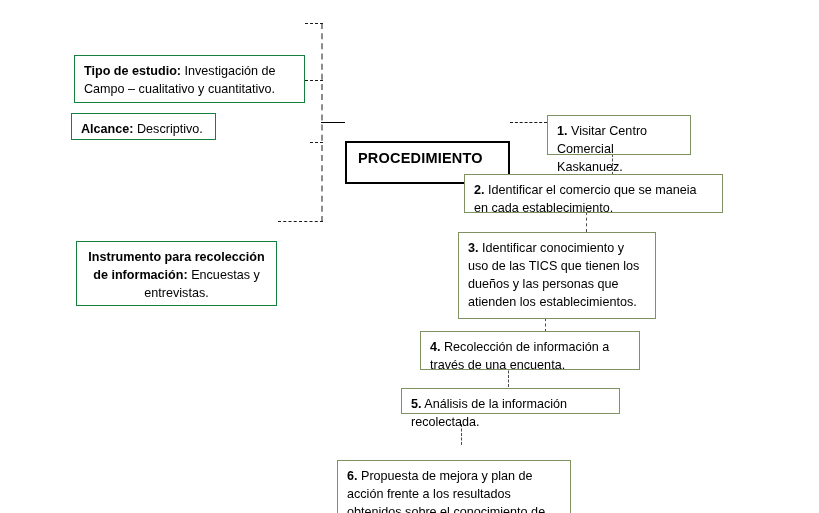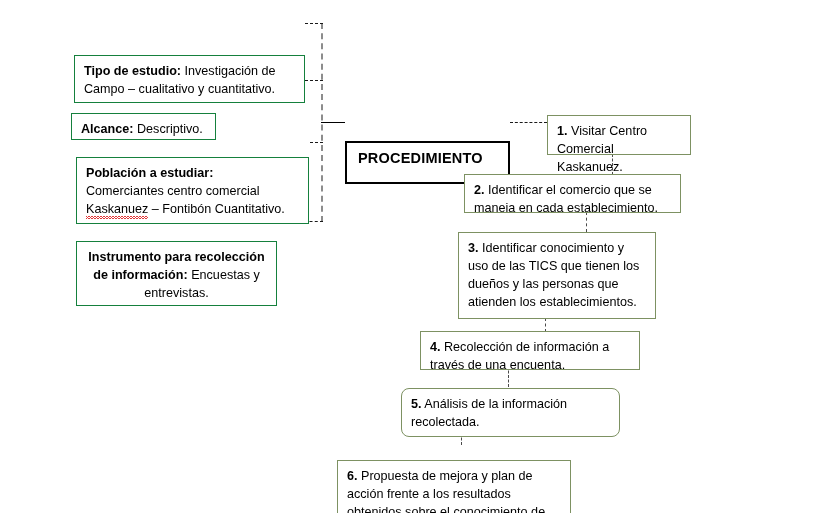--- a/index.html
+++ b/index.html
@@ -121,25 +121,20 @@
   <div class="conn h-solid" style="left:321px; top:122px; width:24px;"></div>
 
   <div class="box box-left" style="left:74px; top:8px; width:231px; height:48px;">
     <p><span class="b">Tipo de estudio:</span><span> Investigación de Campo – cualitativo y cuantitativo.</span></p>
   </div>
 
   <div class="box box-left" style="left:71px; top:66px; width:145px; height:27px;">
     <p><span class="b">Alcance:</span><span> Descriptivo.</span></p>
   </div>
 
-  <div class="box box-left" style="left:76px; top:110px; width:233px; height:67px;">
-    <p class="b">Población a estudiar:</p>
-    <p><span>Comerciantes centro comercial </span></p>
-    <p><span class="squiggle">Kaskanuez</span><span> – Fontibón Cuantitativo.</span></p>
-  </div>
 
   <div class="box box-left" style="left:76px; top:194px; width:201px; height:65px;text-align:center;">
     <p><span class="b">Instrumento para recolección de información:</span><span> Encuestas y entrevistas.</span></p>
   </div>
 
   <div class="box box-center" style="left:345px; top:101px; width:165px; height:43px;margin-top:40px;">
     <p>PROCEDIMIENTO</p>
   </div>
 
   <div class="conn h-dash" style="left:510px; top:122px; width:37px;"></div>
@@ -151,33 +146,33 @@
   <div class="conn v-dash-dark" style="left:545px; top:318px; width:0; height:14px;"></div>
 
   <div class="conn v-dash-dark" style="left:508px; top:366px; width:0; height:21px;"></div>
 
   <div class="conn v-dash-dark" style="left:461px; top:424px; width:0; height:21px;"></div>
 
   <div class="box box-step" style="left:547px; top:115px; width:144px; height:40px;">
     <p><span class="b">1.</span><span> Visitar Centro Comercial Kaskanuez.</span></p>
   </div>
 
-  <div class="box box-step" style="left:464px; top:174px; width:217px; height:39px;">
+  <div class="box box-step" style="left:464px; top:174px; width:259px; height:39px;">
     <p><span class="b">2.</span><span> Identificar el comercio que se maneia en cada establecimiento.</span></p>
   </div>
 
   <div class="box box-step" style="left:458px; top:232px; width:198px; height:87px;">
     <p><span class="b">3.</span><span> Identificar conocimiento y uso de las TICS que tienen los dueños y las personas que atienden los establecimientos.</span></p>
   </div>
 
   <div class="box box-step" style="left:420px; top:324px; width:220px; height:39px;margin-top:7px;">
     <p><span class="b">4.</span><span> Recolección de información a través de una encuenta.</span></p>
   </div>
 
-  <div class="box box-step" style="left:401px; top:388px; width:219px; height:49px;border-radius:8px;">
+  <div class="box box-step" style="left:401px; top:388px; width:219px; height:26px;">
     <p><span class="b">5.</span><span> Análisis de la información recolectada.</span></p>
   </div>
 
   <div class="box box-step" style="left:337px; top:460px; width:234px; height:60px;">
     <p><span class="b">6.</span><span> Propuesta de mejora y plan de acción frente a los resultados obtenidos sobre el conocimiento de las TICS.</span></p>
   </div>
 
 </div>
 
 </body></html>

